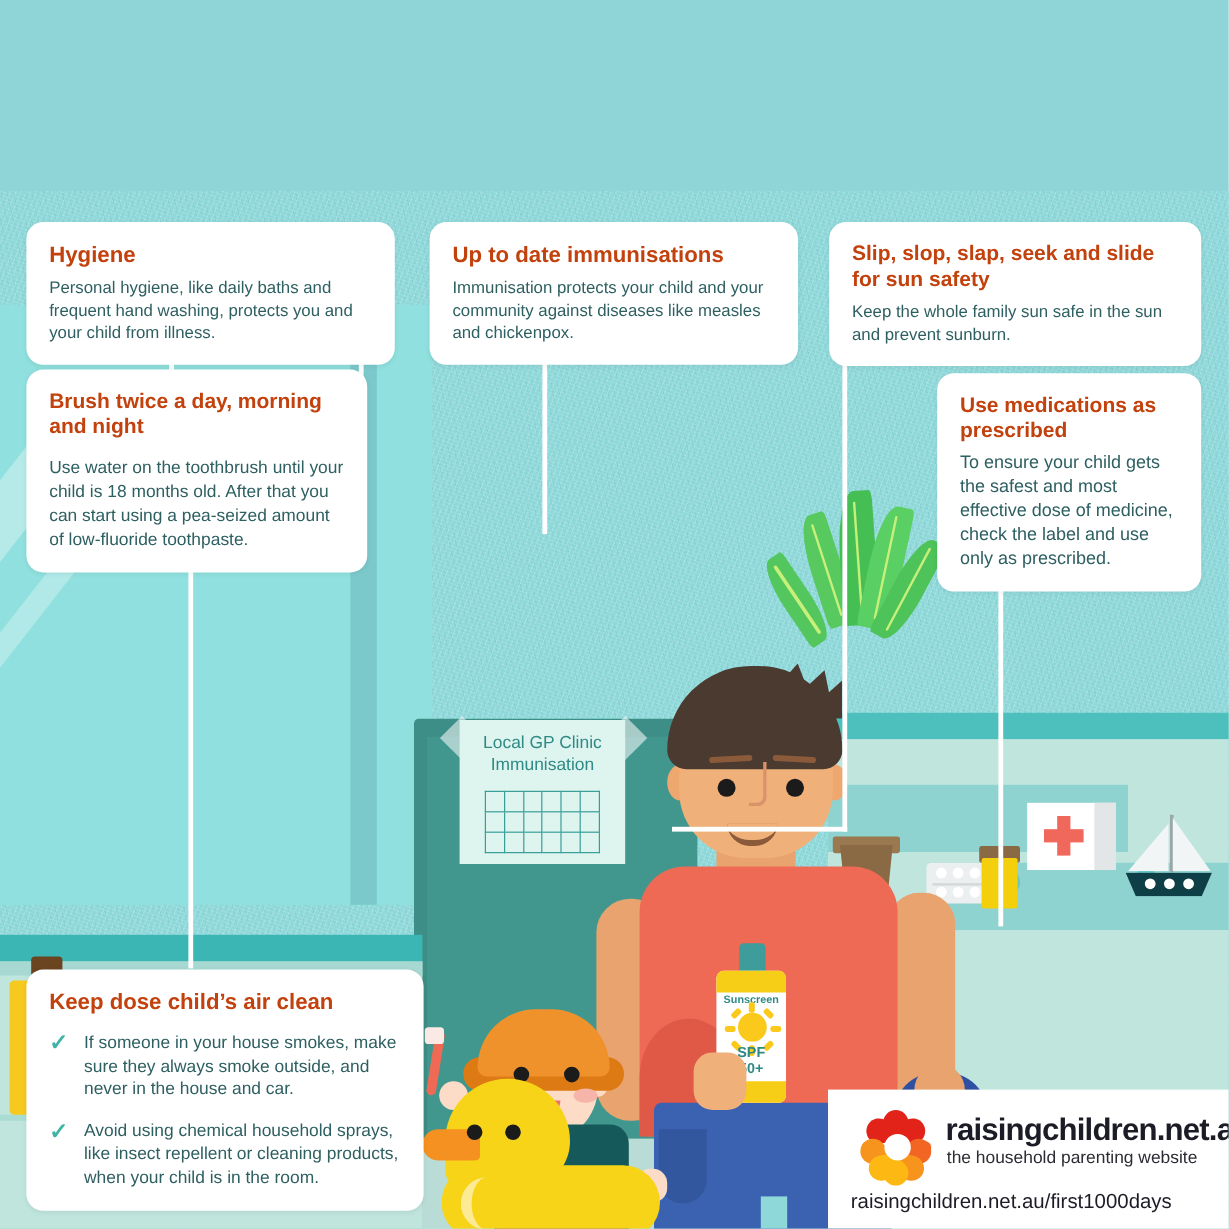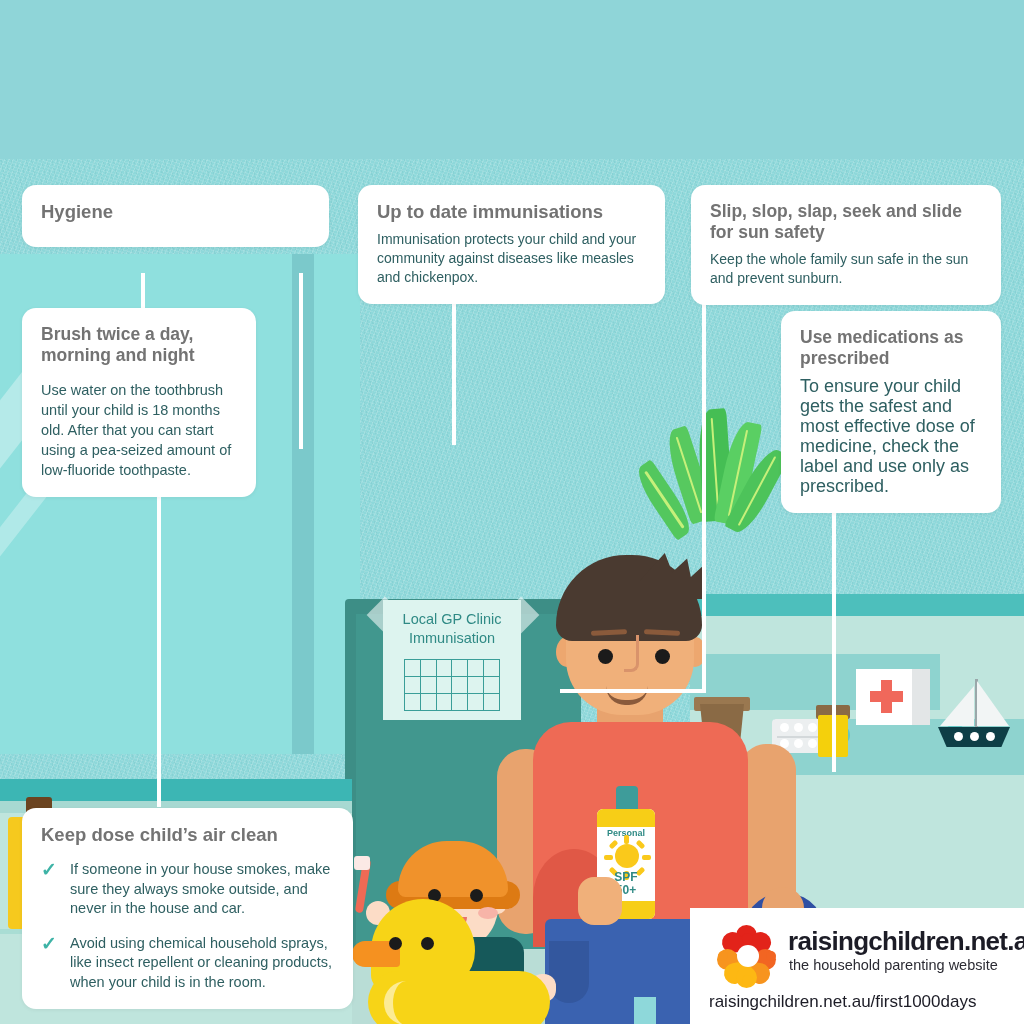--- a/index.html
+++ b/index.html
@@ -222,44 +222,44 @@
 
   
   .line{position:absolute;background:#ffffff;z-index:22;}
 
   
   .card{
     position:absolute;background:#ffffff;border-radius:14px;z-index:30;
     box-shadow:0 1px 4px rgba(0,0,0,.06);
   }
   .card h2{
-    margin:0 0 7px 0;color:#737373;font-weight:bold;
+    margin:0 0 7px 0;color:#c2410c;font-weight:bold;
   }
   .card p{margin:0;color:#2E5F61;}
   .card-inner{padding:16px 19px 17px 19px;}
 
   #card-hygiene{left:22px;top:185px;width:307px;}
   #card-hygiene h2{font-size:18.5px;line-height:22px;}
   #card-hygiene p{font-size:14px;line-height:19px;}
 
   #card-immun{left:358px;top:185px;width:307px;}
   #card-immun h2{font-size:18.5px;line-height:22px;}
   #card-immun p{font-size:14px;line-height:19px;}
 
   #card-sun{left:691px;top:185px;width:310px;}
   #card-sun h2{font-size:17.5px;line-height:21px;}
   #card-sun p{font-size:14px;line-height:19px;}
 
-  #card-brush{left:22px;top:308px;width:234px;}
+  #card-brush{left:22px;top:308px;width:284px;}
   #card-brush h2{font-size:17.5px;line-height:21px;margin-bottom:14px;}
   #card-brush p{font-size:14.5px;line-height:20px;}
 
   #card-meds{left:781px;top:311px;width:220px;}
   #card-meds h2{font-size:17.5px;line-height:21px;}
-  #card-meds p{font-size:18px;line-height:20px;}
+  #card-meds p{font-size:15px;line-height:20px;}
 
   #card-air{left:22px;top:808px;width:331px;}
   #card-air h2{font-size:18.5px;line-height:22px;margin-bottom:14px;}
   .bullet{display:flex;gap:11px;margin-bottom:15px;}
   .bullet:last-child{margin-bottom:0;}
   .chk{flex:0 0 auto;width:18px;color:#3EB3A6;font-size:19px;line-height:19px;font-weight:bold;}
   .bullet p{font-size:14.5px;line-height:19.5px;}
 
   
   #footer-card{
@@ -428,21 +428,21 @@
     <div class="torso-shadow"></div>
     <div class="man-shorts"></div>
     <div class="pocket-l"></div>
     <div class="pocket-r"></div>
     <div class="shorts-split"></div>
 
     <div class="sun-cap"></div>
     <div class="sun-bottle"></div>
     <div class="sun-band-top"></div>
     <div class="sun-band-bot"></div>
-    <div class="sun-label">Personal</div>
+    <div class="sun-label">Sunscreen</div>
     <div class="ray" style="left:624px;top:676px;"></div>
     <div class="ray" style="left:624px;top:712px;"></div>
     <div class="ray" style="left:606px;top:694px;transform:rotate(90deg);"></div>
     <div class="ray" style="left:644px;top:694px;transform:rotate(90deg);"></div>
     <div class="ray" style="left:611px;top:681px;transform:rotate(45deg);"></div>
     <div class="ray" style="left:638px;top:708px;transform:rotate(45deg);"></div>
     <div class="ray" style="left:638px;top:681px;transform:rotate(-45deg);"></div>
     <div class="ray" style="left:611px;top:708px;transform:rotate(-45deg);"></div>
     <div class="sunicon"></div>
     <div class="sun-spf">
@@ -485,20 +485,21 @@
     <div class="line" style="left:299px;top:114px;width:4px;height:176px;"></div>
     <div class="line" style="left:452px;top:114px;width:4px;height:172px;"></div>
     <div class="line" style="left:702px;top:114px;width:4px;height:420px;"></div>
     <div class="line" style="left:560px;top:530px;width:146px;height:4px;"></div>
     <div class="line" style="left:832px;top:303px;width:4px;height:310px;"></div>
   </div>
 
   <div class="card" id="card-hygiene">
     <div class="card-inner">
       <h2>Hygiene</h2>
+      <p>Personal hygiene, like daily baths and frequent hand washing, protects you and your child from illness.</p>
     </div>
   </div>
 
   <div class="card" id="card-sun">
     <div class="card-inner">
       <h2>Slip, slop, slap, seek and slide for sun safety</h2>
       <p>Keep the whole family sun safe in the sun and prevent sunburn.</p>
     </div>
   </div>
 

